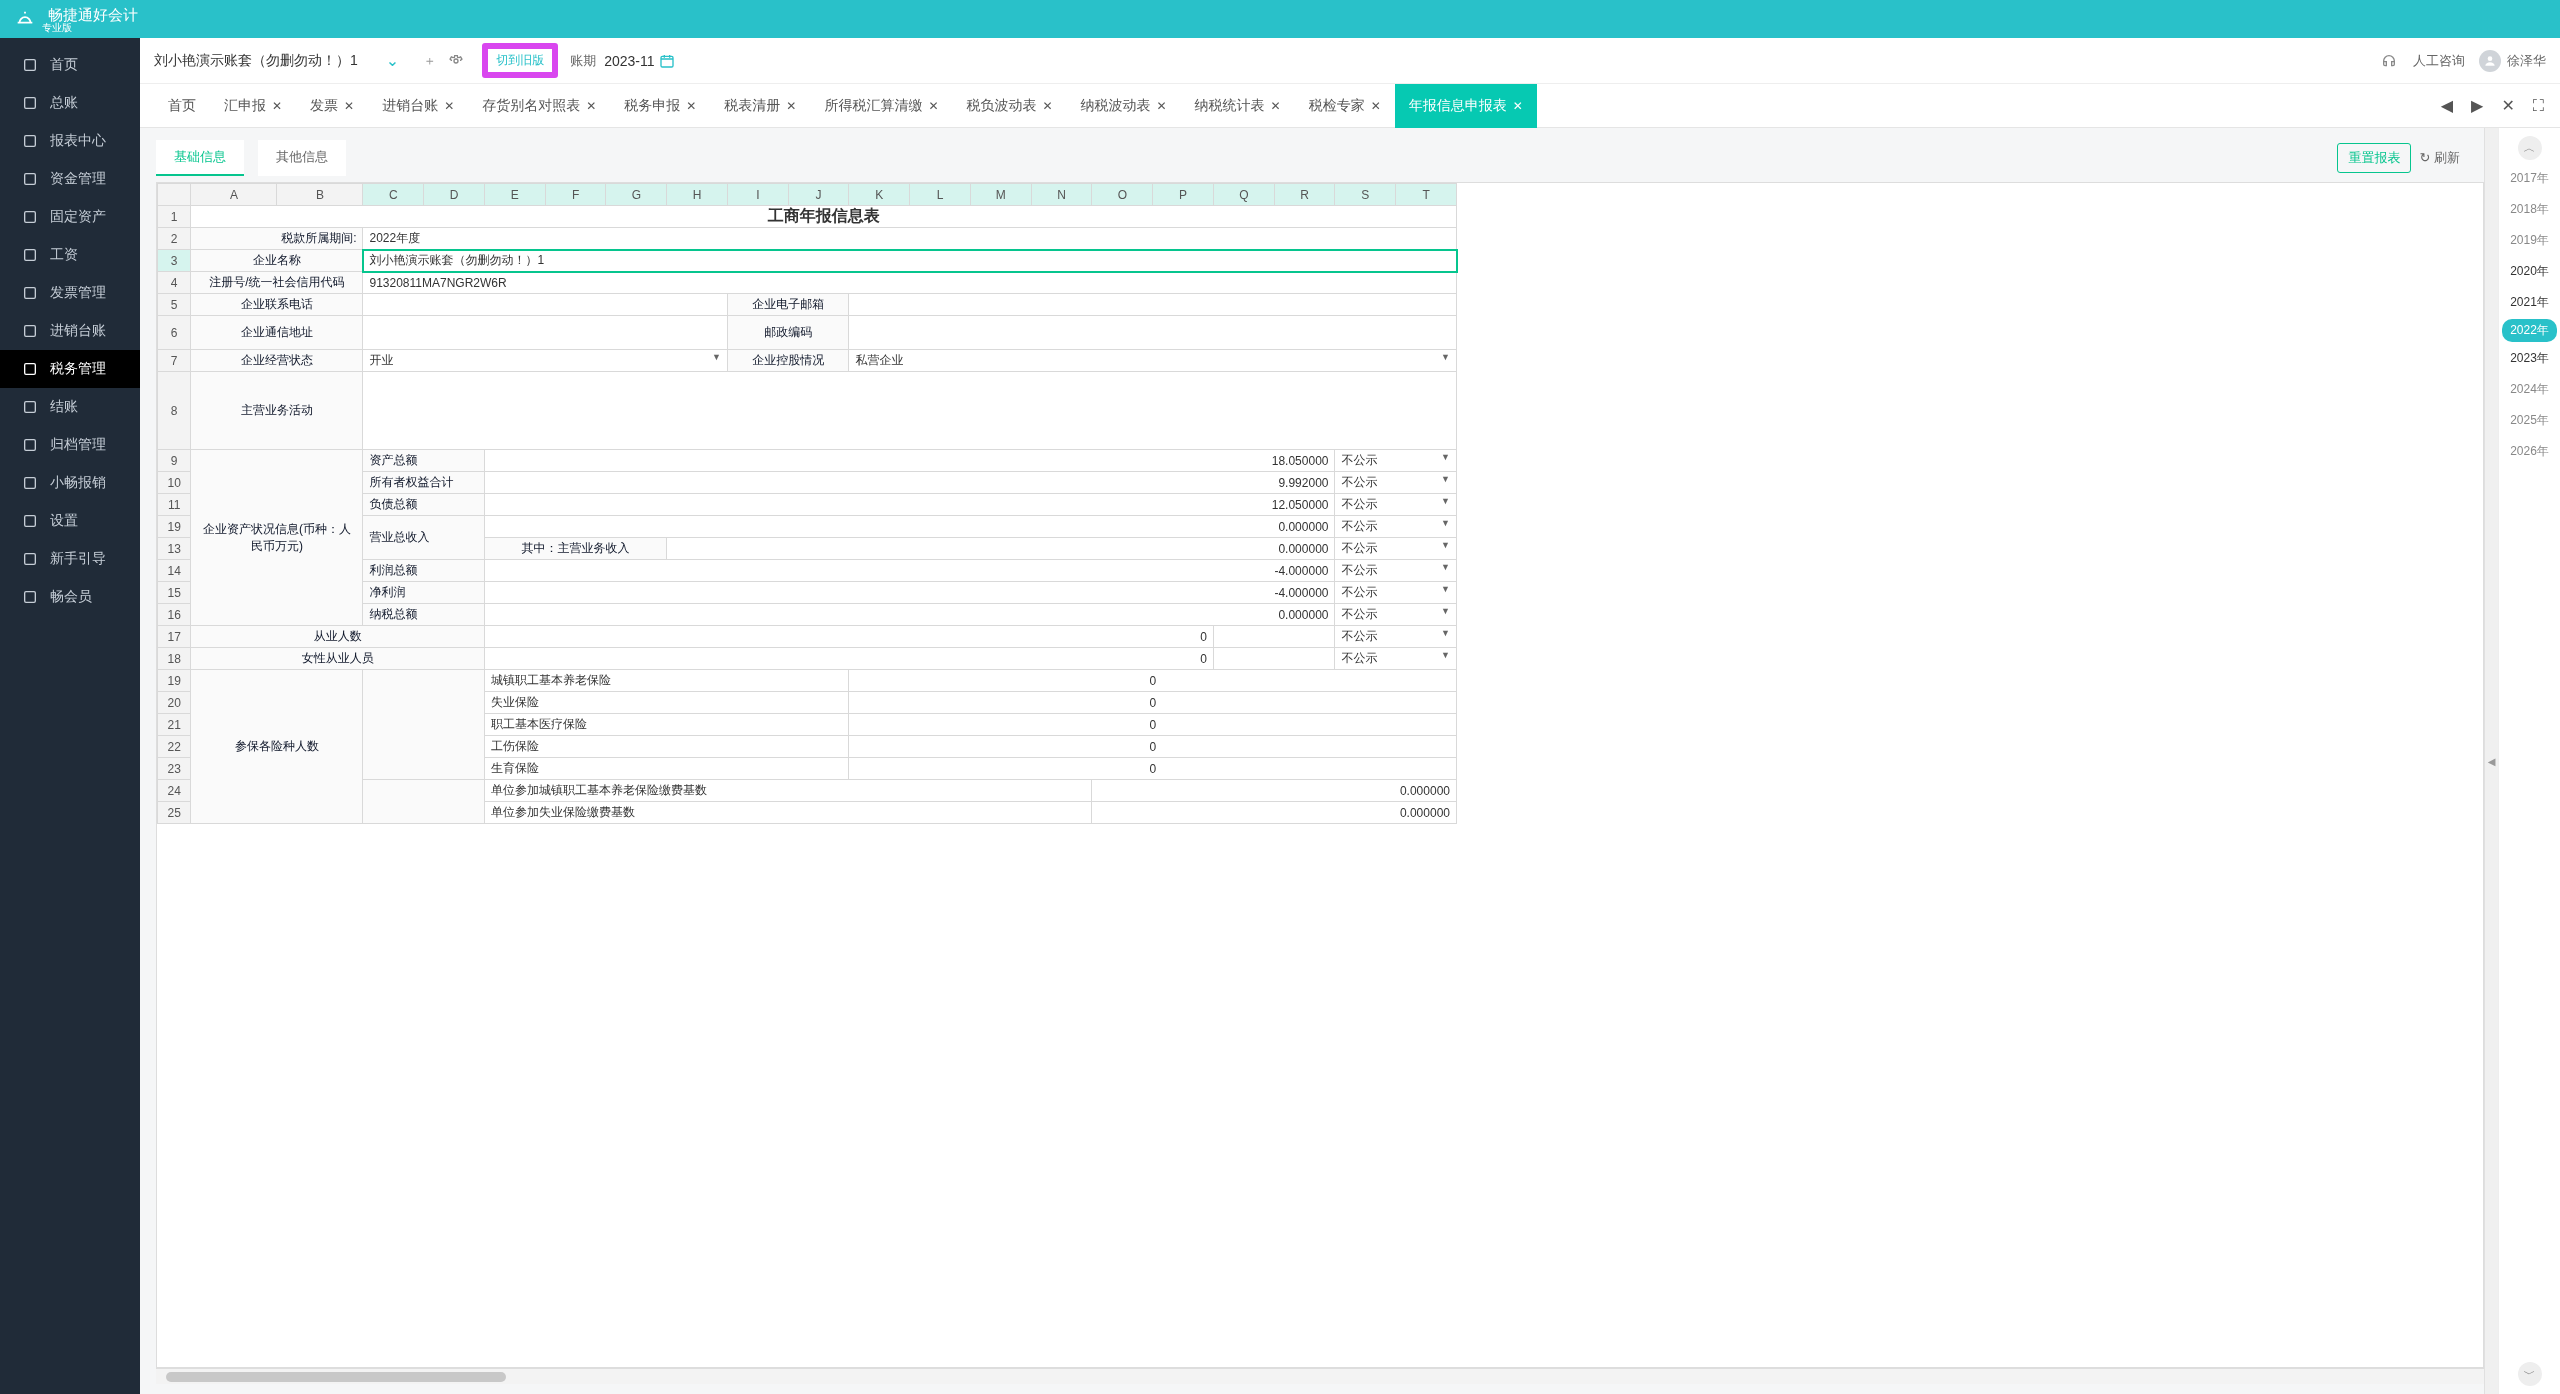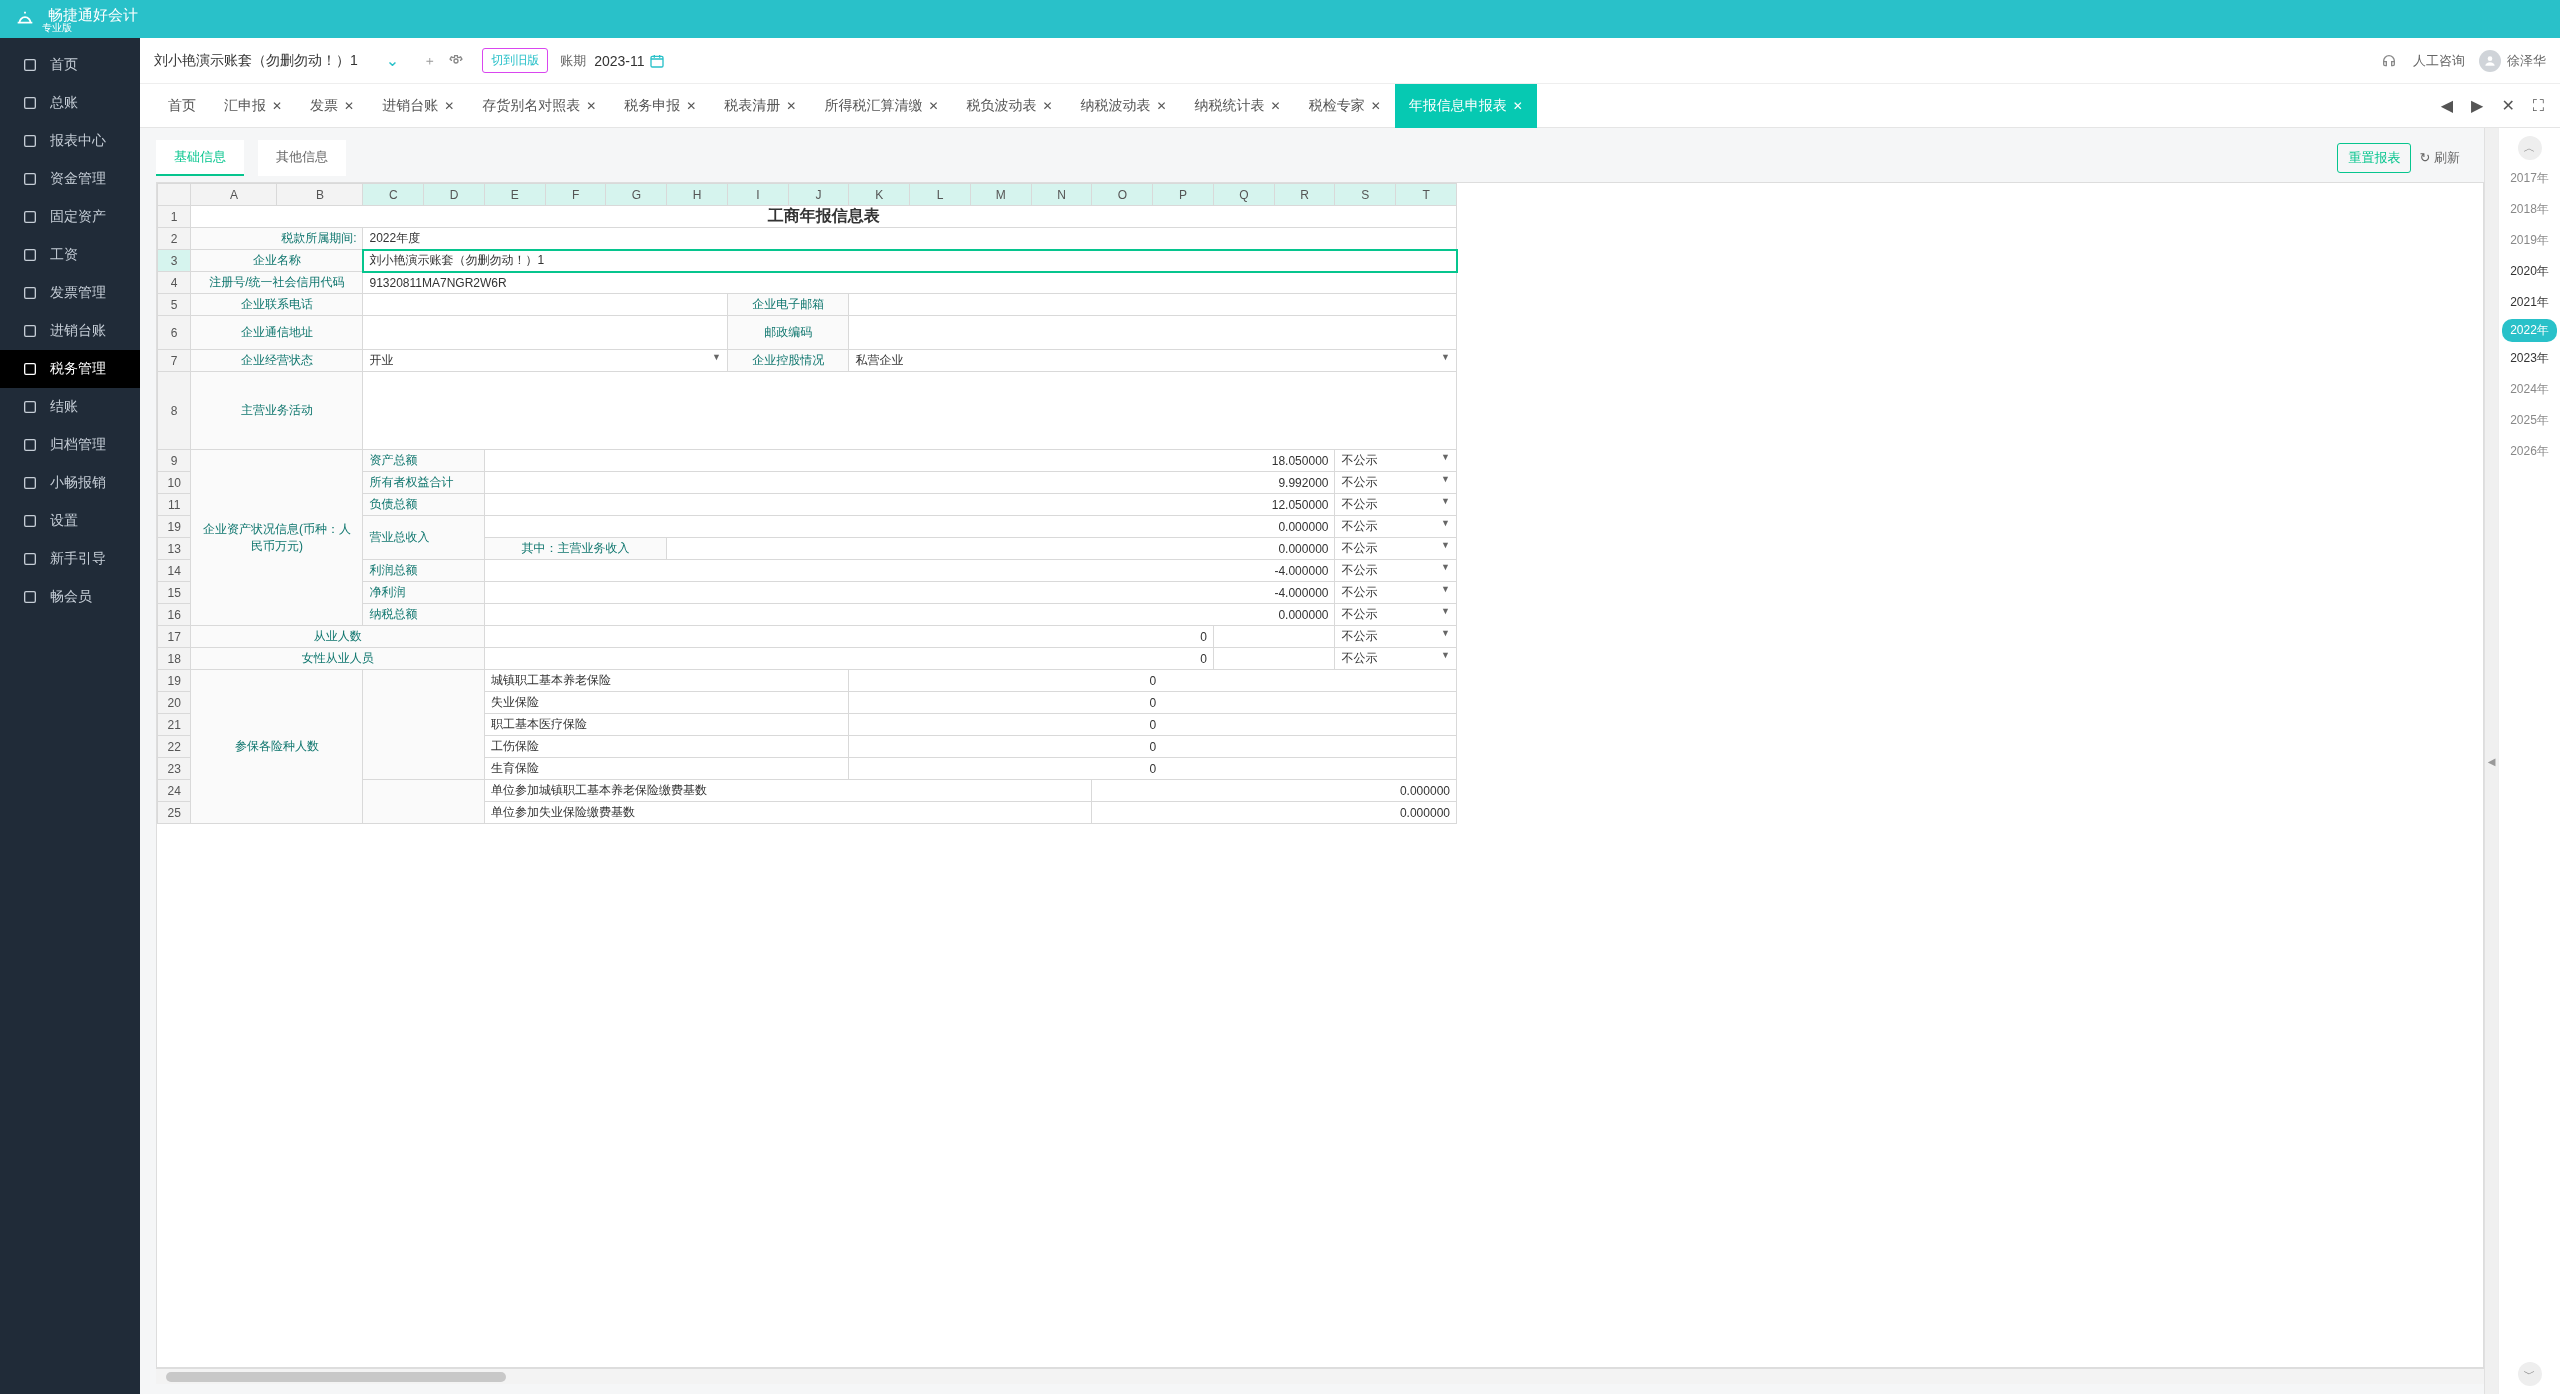--- a/index.html
+++ b/index.html
@@ -11,21 +11,21 @@
 .body { flex: 1; display: flex; min-height: 0; }
 .sidebar { width: 140px; background: #202b38; color: #c5cdd6; display: flex; flex-direction: column; padding-top: 8px; flex-shrink:0; }
 .sidebar .nav-item { height: 38px; display: flex; align-items: center; padding-left: 22px; cursor: pointer; font-size: 14px; }
 .sidebar .nav-item.active { background: #000; color: #fff; }
 .sidebar .nav-icon { width: 16px; height: 16px; margin-right: 12px; display:inline-flex; align-items:center; justify-content:center; }
 .main { flex: 1; display: flex; flex-direction: column; min-width: 0; background: #f5f6f7; }
 .headerbar { height: 46px; background: #fff; display: flex; align-items: center; padding: 0 14px; border-bottom: 1px solid #eee; }
 .acct-name { font-size: 14px; color: #333; margin-right: 10px; }
 .hb-icon { color: #999; padding: 4px 6px; cursor: pointer; }
 .hb-chev { color:#29c1c9; font-size:16px; padding: 0 18px; }
-.old-btn { border: 1px solid #d946ef; color: #29c1c9; padding: 3px 8px; border-radius: 3px; font-size: 12px; margin: 0 12px; cursor:pointer; }
+.old-btn { border: 6px solid #d946ef; color: #29c1c9; padding: 3px 8px; border-radius: 3px; font-size: 12px; margin: 0 12px; cursor:pointer; }
 .period-lbl { color:#666; margin-right:8px; }
 .period-val { color:#333; font-size:14px; margin-right:4px; }
 .cal-icon { color:#29c1c9; }
 .hb-right { margin-left: auto; display:flex; align-items:center; gap:14px; color:#666; font-size:13px; }
 .hb-right .user { display:flex; align-items:center; gap:6px; }
 .avatar { width:22px; height:22px; border-radius:50%; background:#d0d4d9; display:inline-flex; align-items:center; justify-content:center; color:#fff; font-size:12px; }
 .tabsbar { height: 44px; background: #fff; display:flex; align-items:center; padding-left: 14px; border-bottom:1px solid #e5e5e5; position:relative; }
 .tabs { display:flex; gap: 0; overflow:hidden; flex:1; }
 .tab { display:flex; align-items:center; padding: 0 14px; height:44px; color:#555; font-size:14px; cursor:pointer; white-space:nowrap; }
 .tab.active { background:#06c9b2; color:#fff; }
@@ -41,21 +41,21 @@
 .sheet-actions { margin-left:auto; display:flex; gap:8px; padding-right:24px; align-items:center; }
 .btn-reset { border:1px solid #06c58e; color:#06c58e; padding:5px 10px; border-radius:3px; font-size:13px; cursor:pointer; }
 .btn-refresh { color:#666; font-size:13px; cursor:pointer; }
 .grid-wrap { flex:1; overflow:auto; background:#fff; margin-top:4px; border:1px solid #ddd; position:relative; }
 .grid { border-collapse:collapse; width:1300px; }
 .grid th, .grid td { border:1px solid #d9d9d9; font-size:12px; height:22px; text-align:center; padding:0 6px; background:#fff; }
 .grid thead th { background:#f3f3f3; font-weight:normal; color:#555; }
 .colhead-active { background:#d6f4ee !important; }
 .rowhead { background:#f3f3f3 !important; width:26px; color:#555; }
 .rowhead.sel { background:#d6f4ee !important; }
-.lbl-cell { background:#fafafa !important; color:#0f766e; }
+.lbl-cell { background:#fafafa !important; color:#0f172a; }
 .val-left { text-align:left !important; padding-left:8px; }
 .val-right { text-align:right !important; padding-right:8px; }
 .select-cell { text-align:left !important; padding-left:8px; position:relative; }
 .select-cell::after { content:"▼"; position:absolute; right:6px; font-size:9px; color:#666; }
 .active-row td { background:#f0fdf9; }
 .active-cell { outline:2px solid #06c58e; outline-offset:-1px; background:#fff !important; }
 .scroll-h { height:16px; background:#f3f3f3; border-top:1px solid #ddd; position:relative; }
 .scroll-h .thumb { position:absolute; left:10px; width:340px; height:10px; top:3px; background:#c8c8c8; border-radius:5px; }
 .yearbar { width:62px; background:#fff; border-left:1px solid #eee; display:flex; flex-direction:column; align-items:center; padding:8px 0; gap:4px; flex-shrink:0; }
 .yearbar .yarrow { width:24px; height:24px; border-radius:50%; background:#eee; color:#888; display:flex; align-items:center; justify-content:center; cursor:pointer; font-size:12px; }

